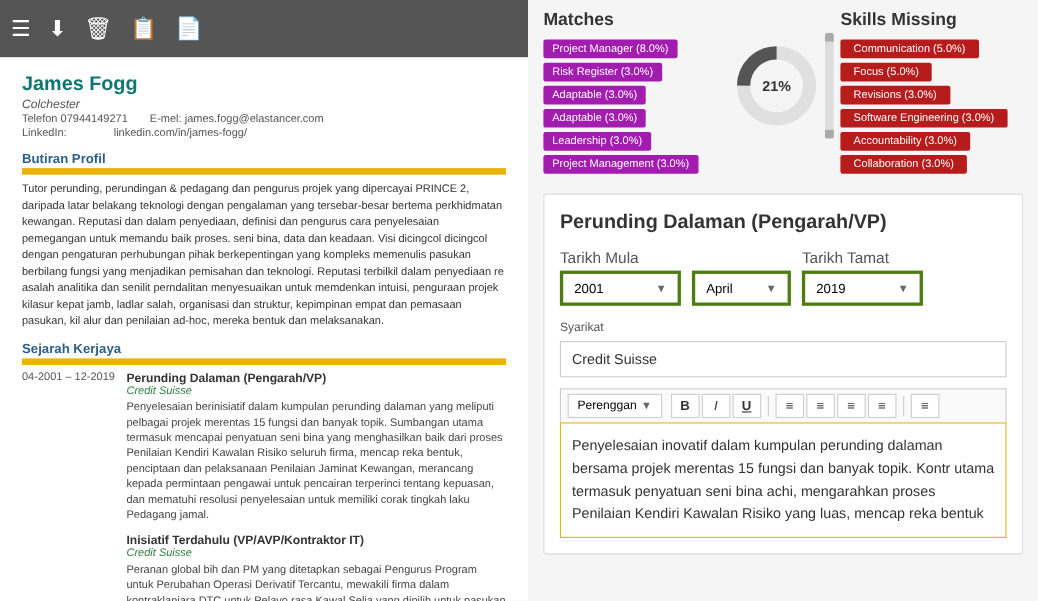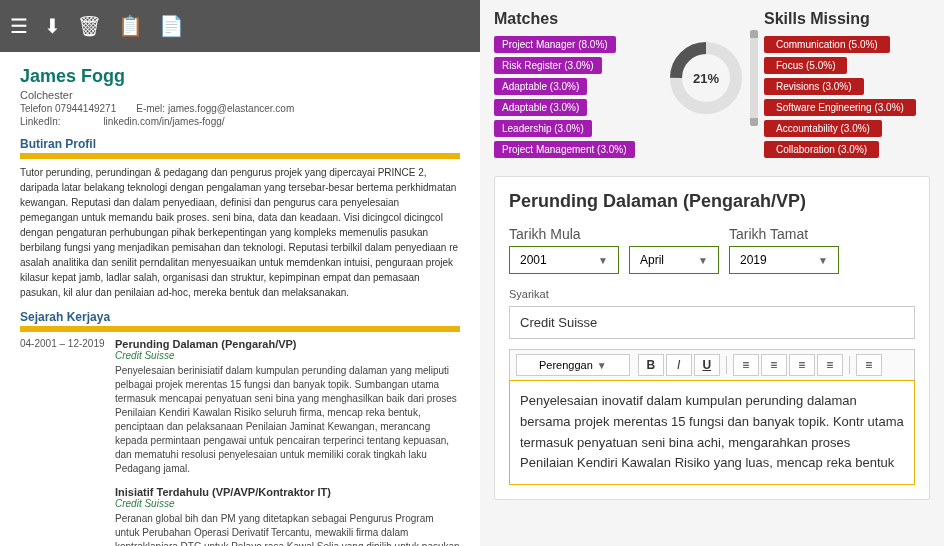--- a/index.html
+++ b/index.html
@@ -47,20 +47,21 @@
     .cv-name {
       font-size: 18px;
       font-weight: bold;
       color: #0f766e;
     }
 
     .cv-location {
       font-size: 11px;
       color: #555;
       margin-top: 2px;
+      font-style: italic;
     }
 
     .cv-contact {
       font-size: 10px;
       color: #555;
       margin-top: 2px;
       display: flex;
       gap: 20px;
     }
 
@@ -194,21 +195,21 @@
       flex-direction: column;
       gap: 4px;
     }
 
     .date-label {
       font-size: 14px;
       color: #555;
     }
 
     .date-select {
-      border: 1px solid #4d7c0f;
+      border: 3px solid #4d7c0f;
       padding: 6px 10px;
       font-size: 12px;
       background: #fff;
       cursor: pointer;
       display: flex;
       align-items: center;
       justify-content: space-between;
       min-width: 110px;
     }
 
@@ -236,21 +237,21 @@
       align-items: center;
       border: 1px solid #ccc;
       border-bottom: none;
       padding: 4px 6px;
       gap: 2px;
       background: #fafafa;
     }
 
     .format-select {
       border: 1px solid #ccc;
-      padding: 4px 22px;
+      padding: 4px 8px;
       font-size: 11px;
       background: #fff;
       cursor: pointer;
       display: flex;
       align-items: center;
       gap: 4px;
       margin-right: 6px;
     }
 
     .format-btn {

